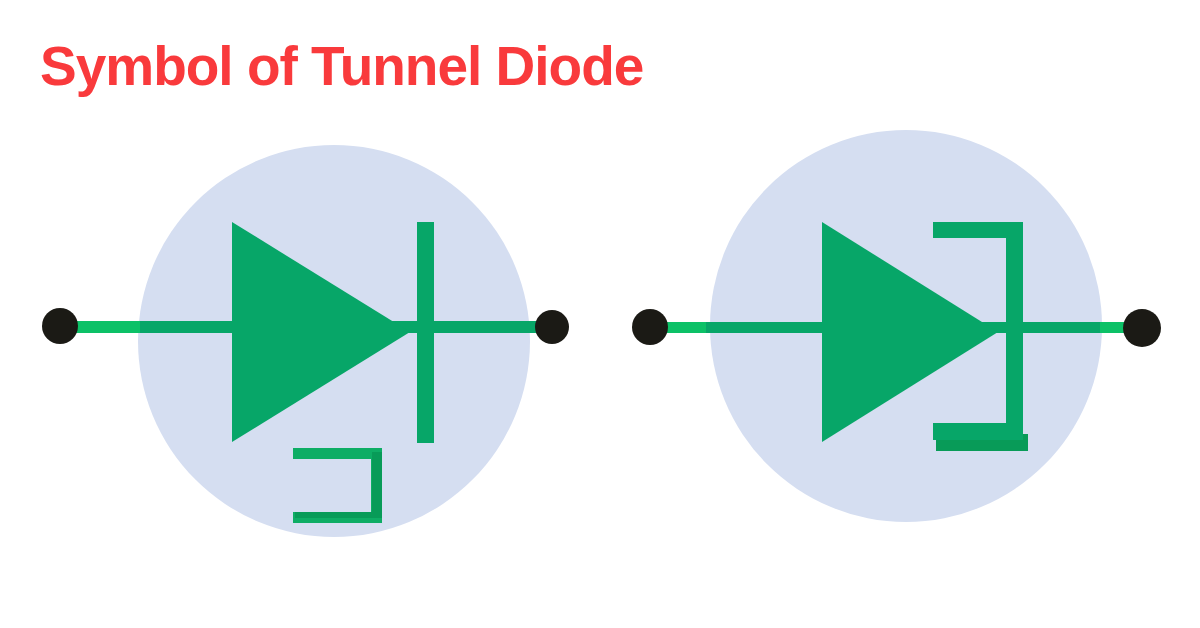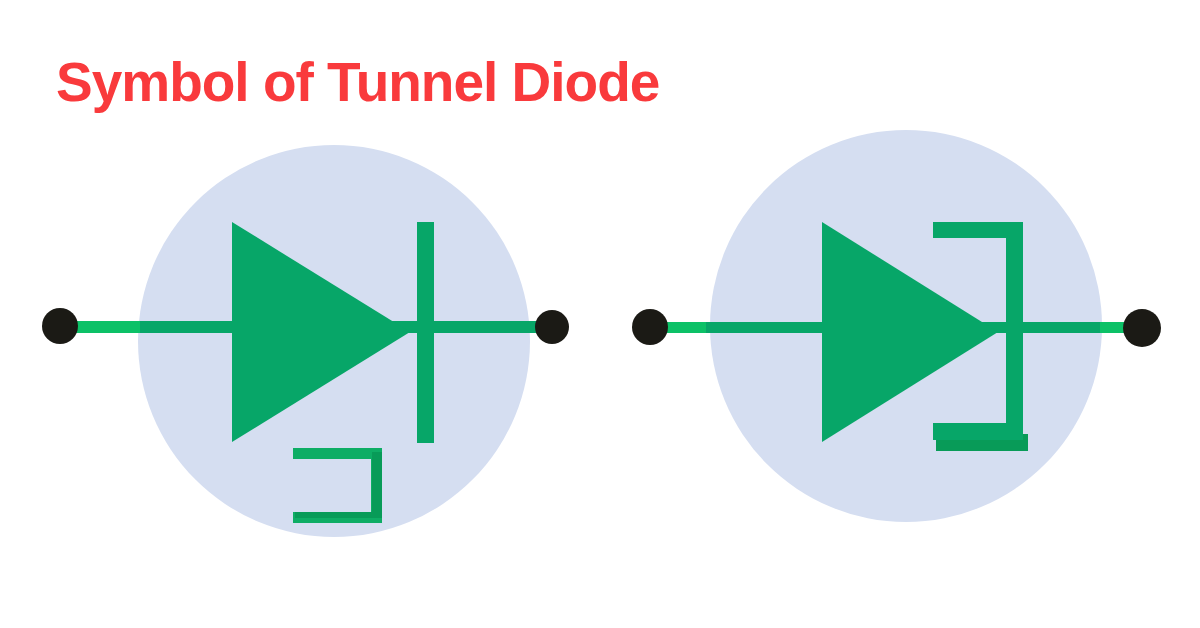--- a/index.html
+++ b/index.html
@@ -13,21 +13,21 @@
   }
   .canvas {
     position: relative;
     width: 1200px;
     height: 628px;
   }
   .title {
     position: absolute;
     left: 40px;
     top: 34px;
-    margin: 16px;
+    margin: 0;
     font-size: 55px;
     font-weight: 700;
     letter-spacing: -1px;
     color: var(--title-red, #f93a3c);
     white-space: nowrap;
   }
   .diagram-svg {
     position: absolute;
     left: 0;
     top: 0;

